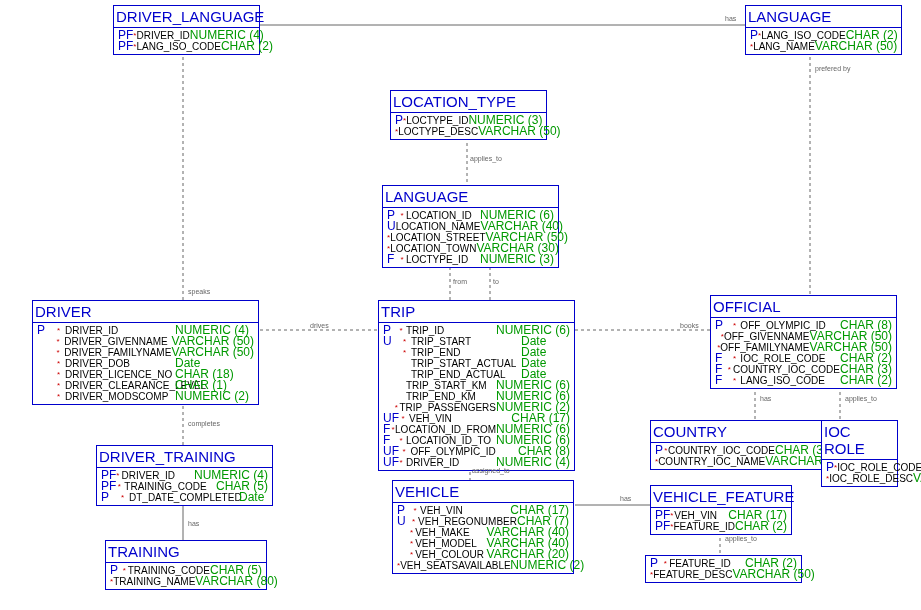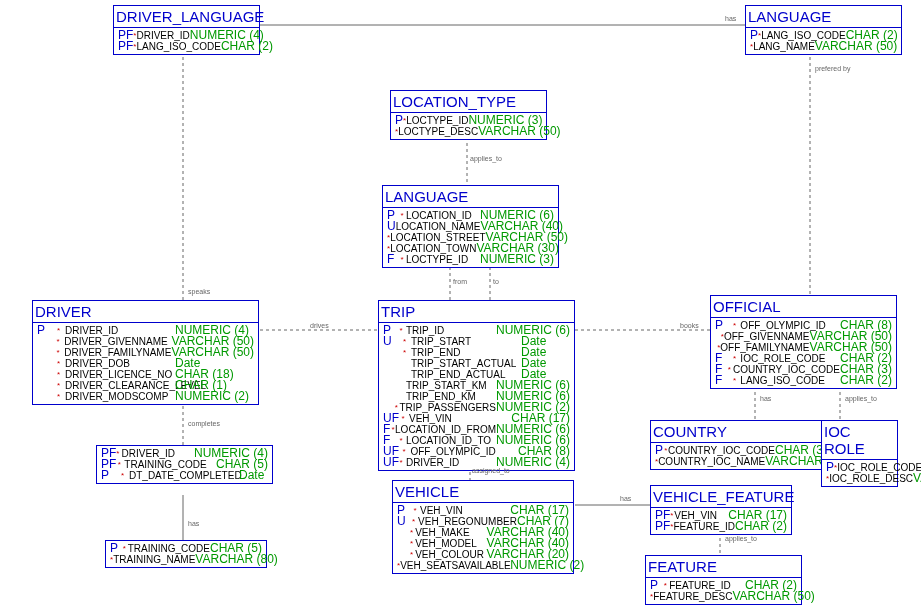--- a/index.html
+++ b/index.html
@@ -295,20 +295,21 @@
       <div class="row">
         <span class="key">F</span>
         <span class="dot">*</span>
         <span class="col-name">LANG_ISO_CODE</span>
         <span class="col-type">CHAR (2)</span>
       </div>
     </div>
 </div>
 
 <div class="entity" style="left:96px;top:445px;width:175px">
+<div class="entity-title">DRIVER_TRAINING</div>
 <div class="entity-body">
       <div class="row">
         <span class="key">PF</span>
         <span class="dot">*</span>
         <span class="col-name">DRIVER_ID</span>
         <span class="col-type">NUMERIC (4)</span>
       </div>
       <div class="row">
         <span class="key">PF</span>
         <span class="dot">*</span>
@@ -414,38 +415,38 @@
       <div class="row">
         <span class="key">PF</span>
         <span class="dot">*</span>
         <span class="col-name">FEATURE_ID</span>
         <span class="col-type">CHAR (2)</span>
       </div>
     </div>
 </div>
 
 <div class="entity" style="left:105px;top:540px;width:160px">
+<div class="entity-title">TRAINING</div>
 <div class="entity-body">
       <div class="row">
         <span class="key">P</span>
         <span class="dot">*</span>
         <span class="col-name">TRAINING_CODE</span>
         <span class="col-type">CHAR (5)</span>
       </div>
       <div class="row">
         <span class="key"></span>
         <span class="dot">*</span>
         <span class="col-name">TRAINING_NAME</span>
         <span class="col-type">VARCHAR (80)</span>
       </div>
     </div>
 </div>
 
 <div class="entity" style="left:645px;top:555px;width:155px">
-<div class="entity-title">FEATURE</div>
 <div class="entity-body">
       <div class="row">
         <span class="key">P</span>
         <span class="dot">*</span>
         <span class="col-name">FEATURE_ID</span>
         <span class="col-type">CHAR (2)</span>
       </div>
       <div class="row">
         <span class="key"></span>
         <span class="dot">*</span>

